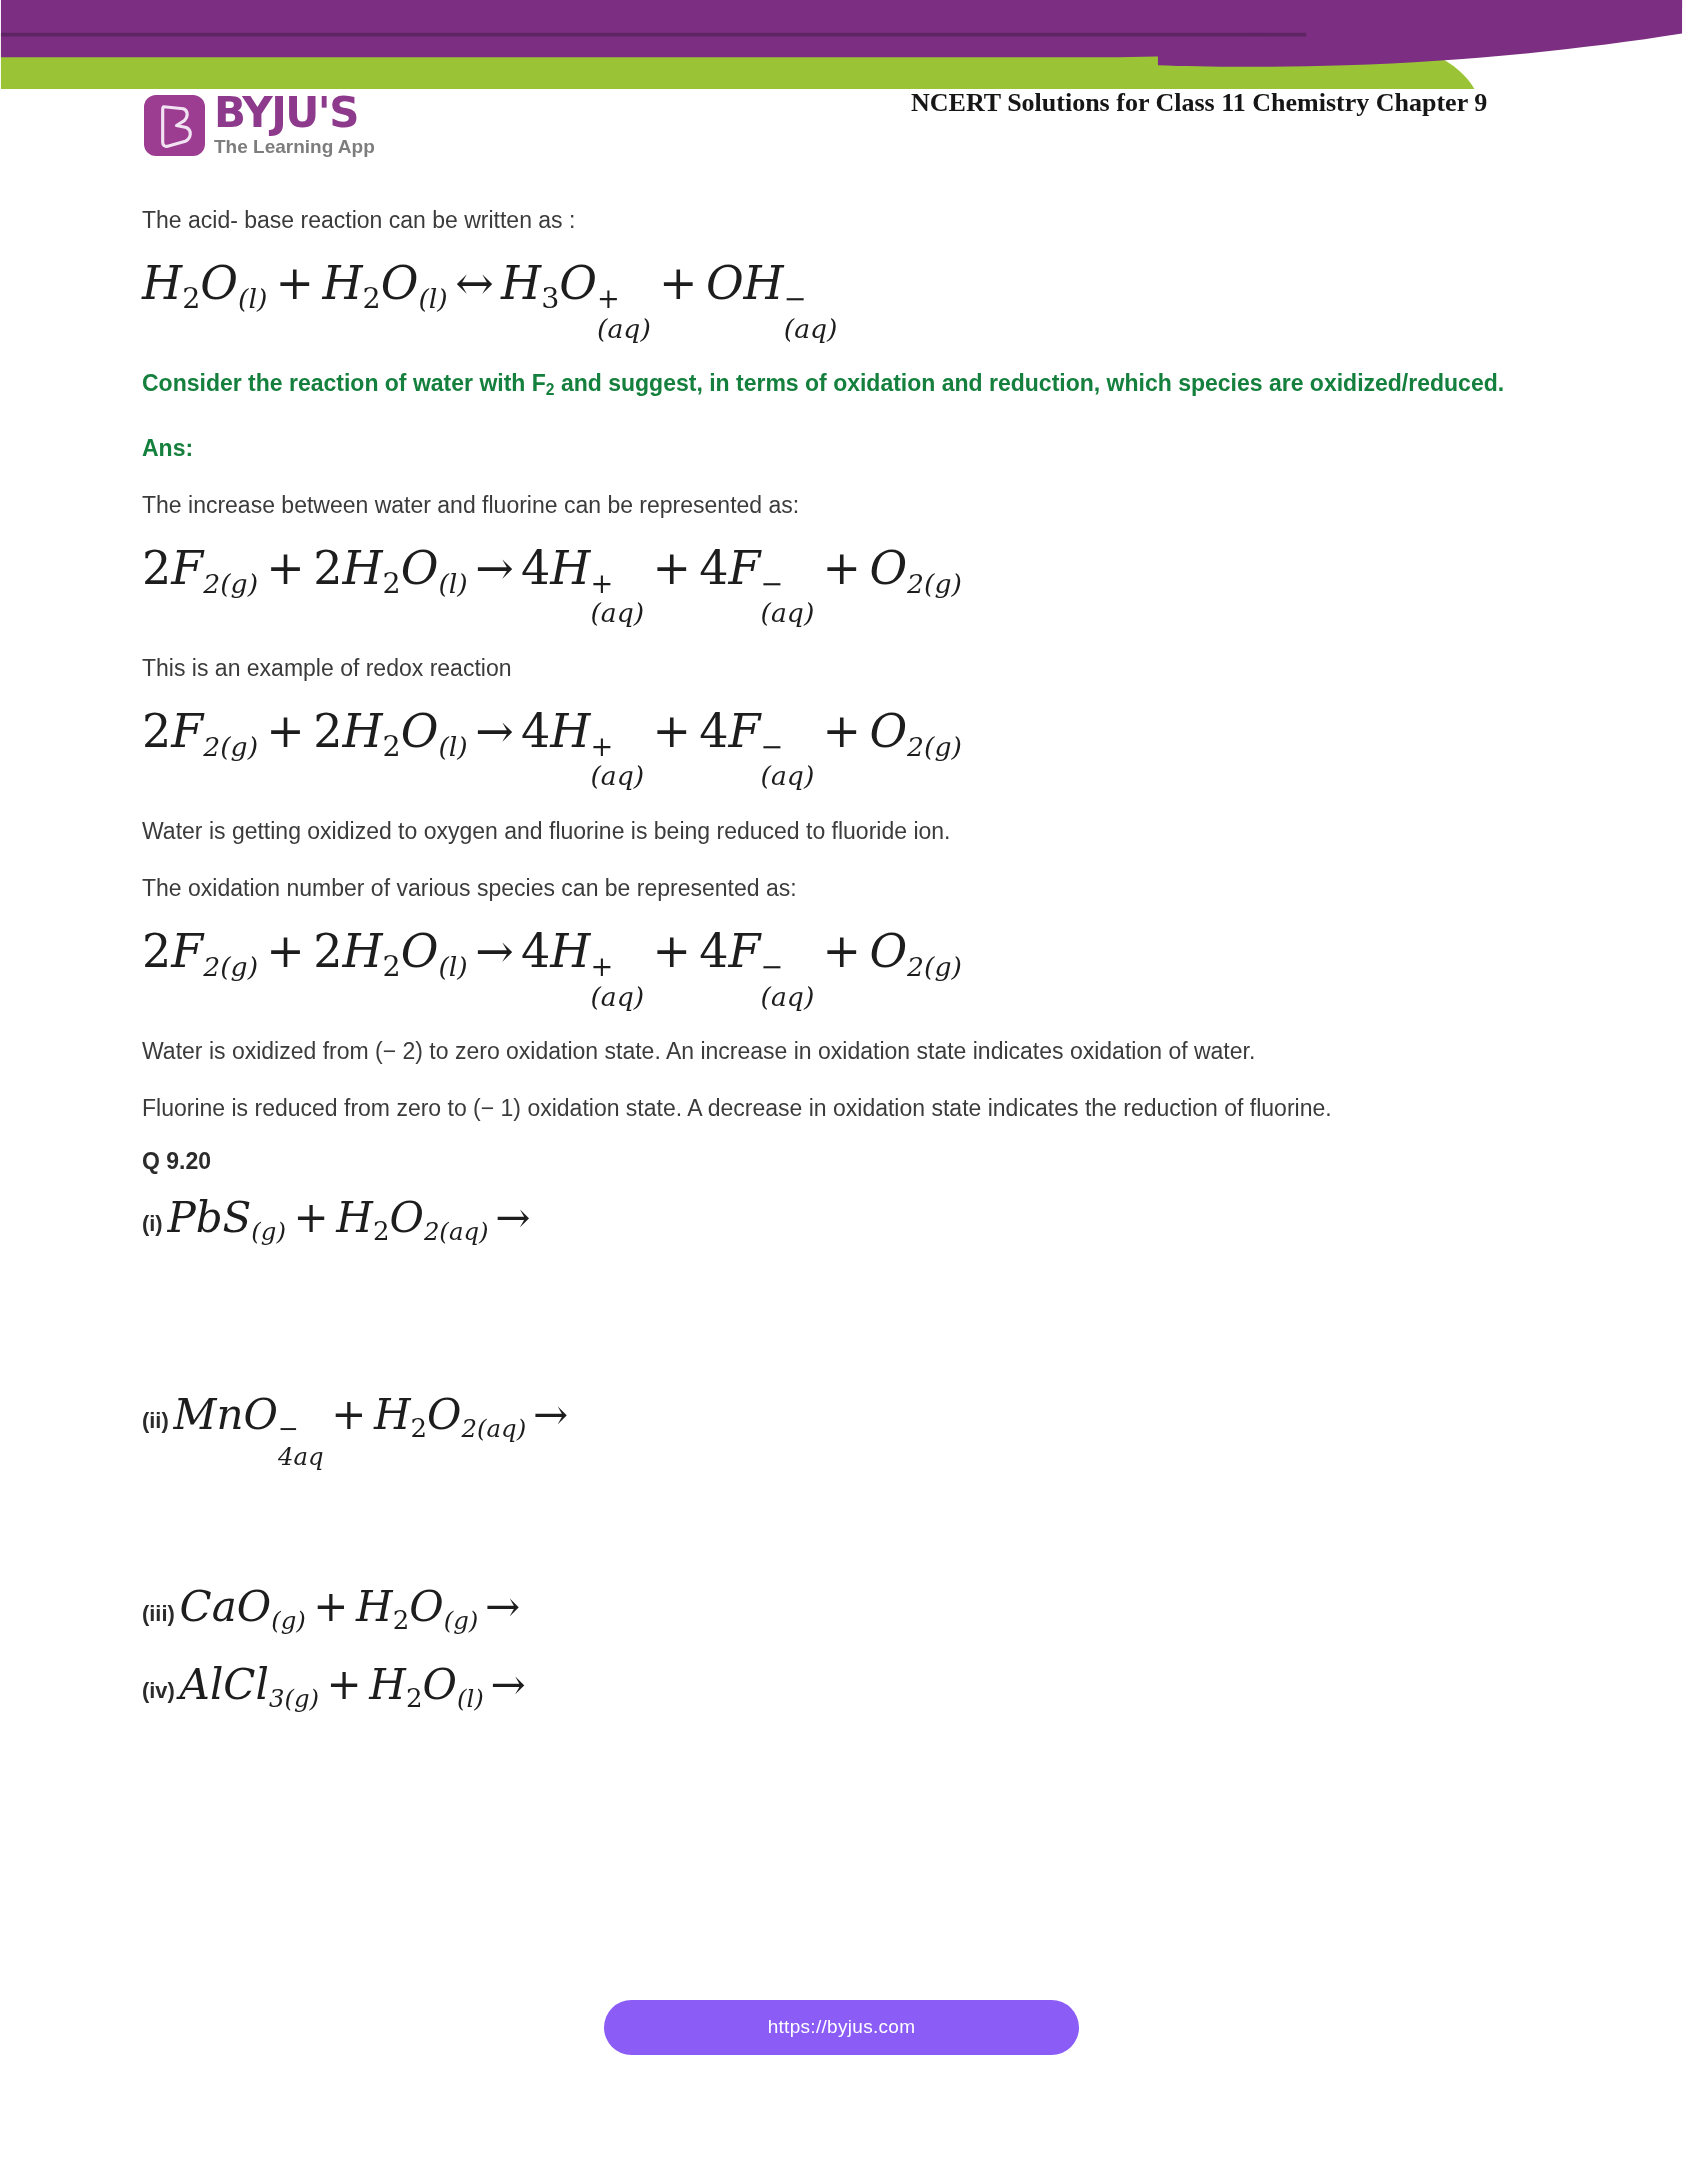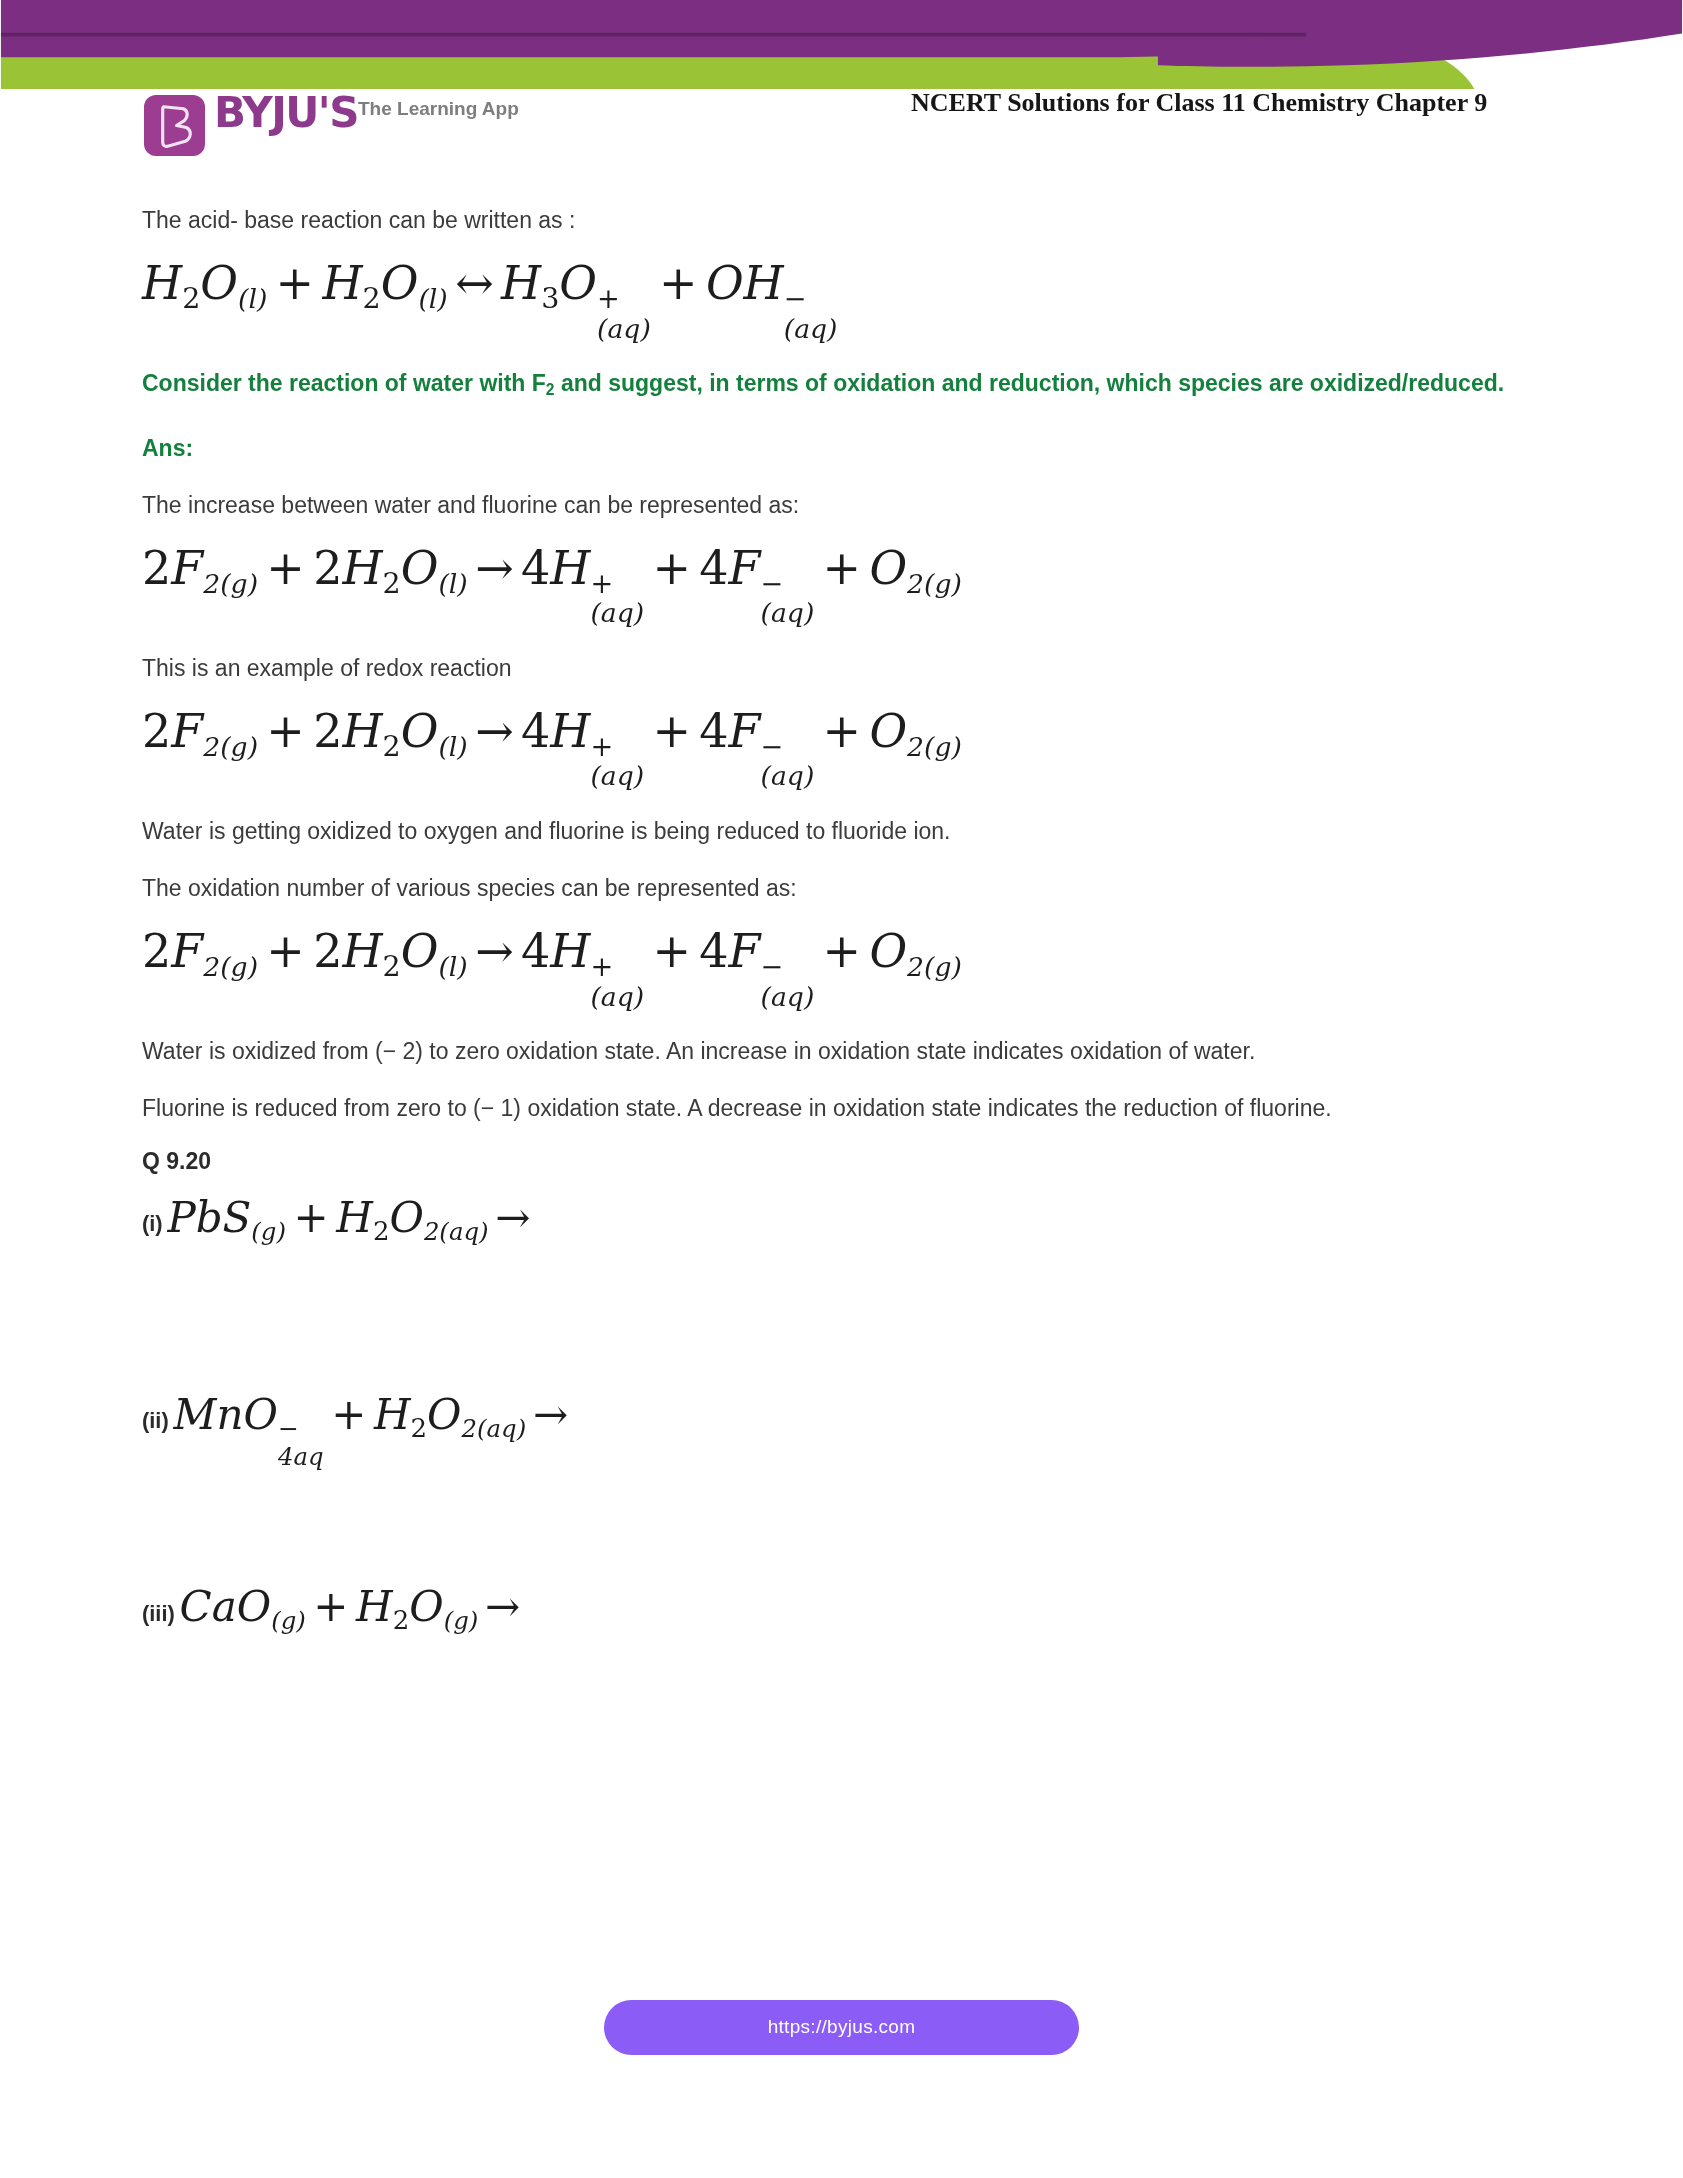--- a/index.html
+++ b/index.html
@@ -53,21 +53,21 @@
     height: 61px;
     border-radius: 12px;
     background: #9c3d92;
     position: relative;
     flex: none;
   }
   .logo-mark svg { position: absolute; top: 0; left: 0; }
   .logo-words {
     margin-left: 9px;
     display: flex;
-    flex-direction: row;
+    flex-direction: column;
     justify-content: flex-start;
   }
   .logo-title {
     font-family: "DejaVu Sans", sans-serif;
     font-weight: bold;
     font-size: 42px;
     letter-spacing: -1.5px;
     color: #8d3a8c;
     line-height: 40px;
     margin-top: -2px;
@@ -316,20 +316,23 @@
       <span class="roman-label">(ii)</span><span>MnO</span><span class="sstack">
           <span class="up">−</span>
           <span>4aq</span>
         </span><span class="m-op">+</span><span>H</span><span class="m-sub-num">2</span><span>O</span><span class="m-sub">2(aq)</span><span class="m-arrow">→</span>
     </div>
 
     <div class="math eq-list eq-row" style="margin-bottom:30px;">
       <span class="roman-label">(iii)</span><span>CaO</span><span class="m-sub">(g)</span><span class="m-op">+</span><span>H</span><span class="m-sub-num">2</span><span>O</span><span class="m-sub">(g)</span><span class="m-arrow">→</span>
     </div>
 
+    <div class="math eq-list eq-row">
+      <span class="roman-label">(iv)</span><span>AlCl</span><span class="m-sub">3(g)</span><span class="m-op">+</span><span>H</span><span class="m-sub-num">2</span><span>O</span><span class="m-sub">(l)</span><span class="m-arrow">→</span>
+    </div>
 
   </div>
 
   <div class="footer">
     <div class="footer-pill">https://byjus.com</div>
   </div>
 
 </div>
 
 

